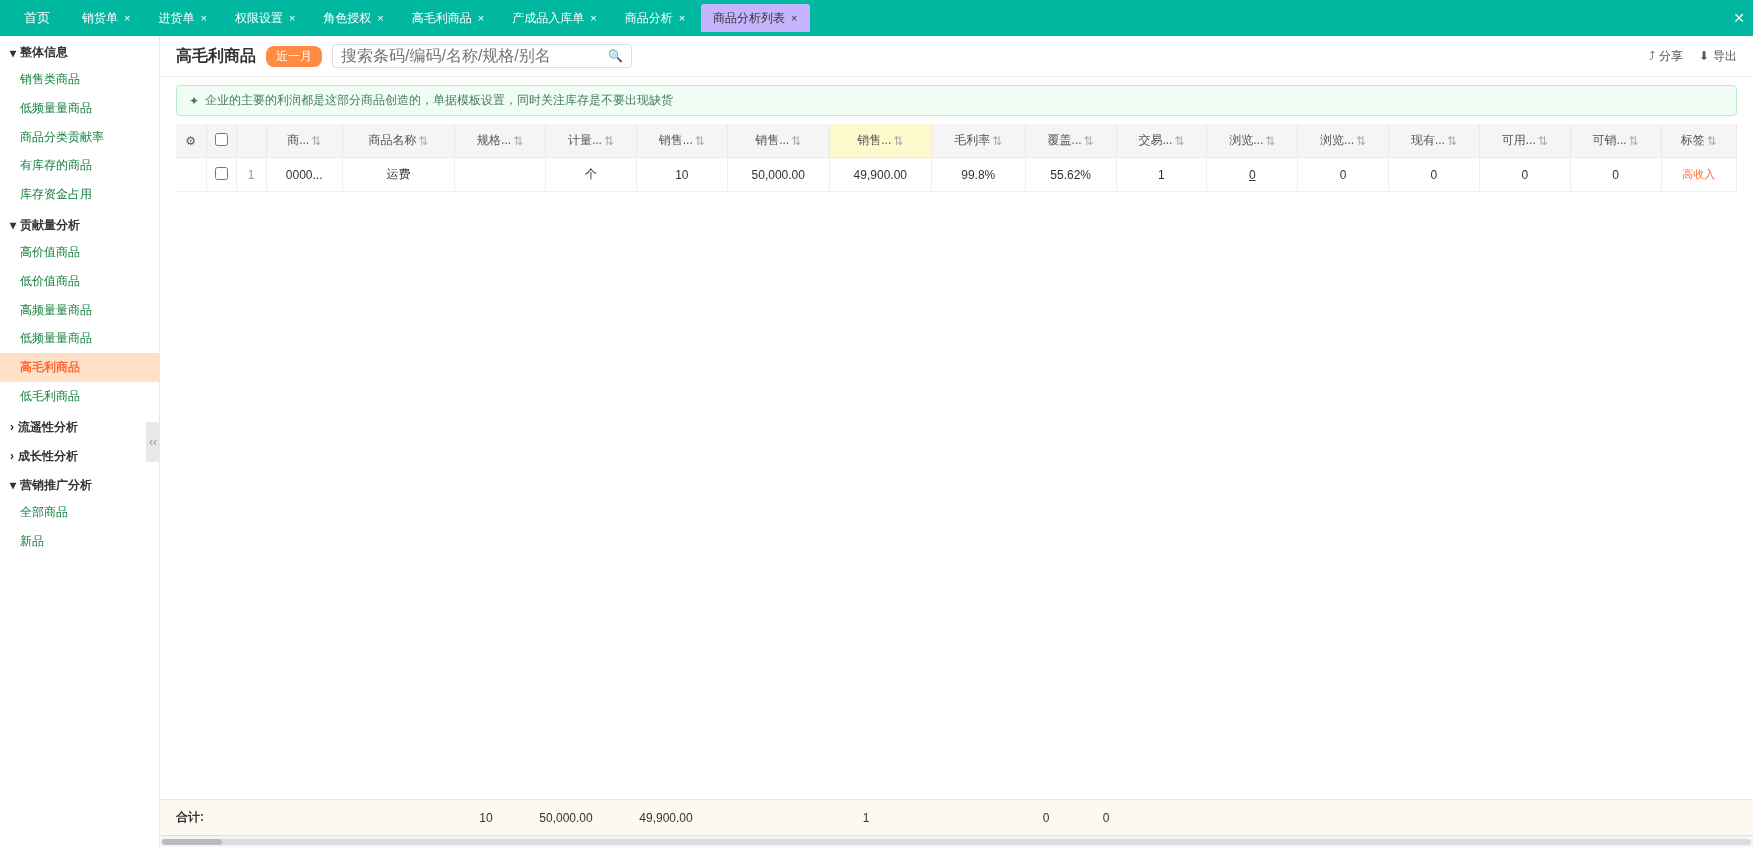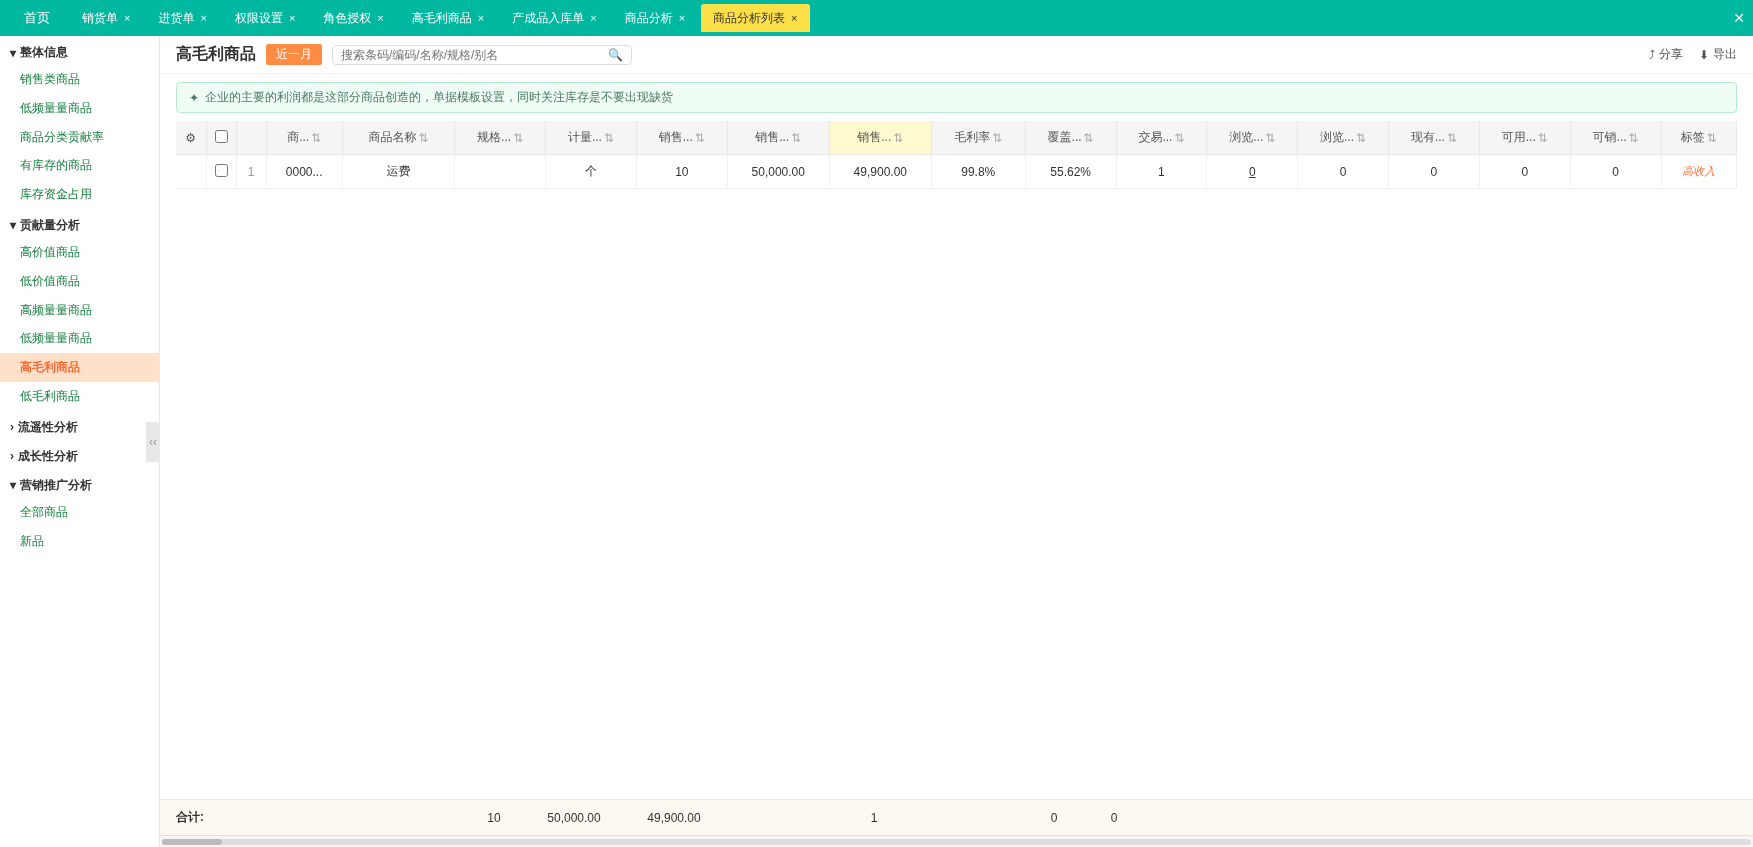--- a/index.html
+++ b/index.html
@@ -19,21 +19,21 @@
       align-items: center;
       padding: 0 12px;
       height: 28px;
       color: #fff;
       cursor: pointer;
       border-radius: 3px 3px 0 0;
       white-space: nowrap;
       gap: 4px;
       font-size: 13px;
     }
-    .nav-tab.active { background: #fde047; color: #333; border-radius: 3px 3px 0 0; }
+    .nav-tab.active { background: #c4b5fd; color: #333; border-radius: 3px 3px 0 0; }
     .nav-tab .close-x { font-size: 11px; cursor: pointer; margin-left: 2px; color: inherit; }
     .nav-home { padding: 0 16px; color: #fff; font-size: 13px; cursor: pointer; }
     .top-nav-right { margin-left: auto; color: #fff; font-size: 14px; cursor: pointer; }
 
     
     .main-layout {
       display: flex;
       height: calc(847px - 36px);
     }
 
@@ -100,39 +100,39 @@
     }
     .content-title {
       font-size: 16px;
       font-weight: bold;
       color: #333;
     }
     .filter-btn {
       background: #ff8c42;
       color: #fff;
       border: none;
-      border-radius: 2px;
+      border-radius: 8px;
       padding: 2px 10px;
       font-size: 12px;
       cursor: pointer;
     }
     .search-box {
       display: flex;
       align-items: center;
       border: 1px solid #ddd;
       border-radius: 4px;
       padding: 2px 8px;
       gap: 4px;
       flex: 1;
       max-width: 300px;
     }
     .search-box input {
       border: none;
       outline: none;
-      font-size: 12px;
+      font-size: 16px;
       color: #999;
       width: 100%;
       background: transparent;
     }
     .header-actions {
       margin-left: auto;
       display: flex;
       gap: 16px;
       align-items: center;
     }
@@ -191,34 +191,34 @@
     }
     tbody td {
       padding: 8px 6px;
       text-align: center;
       color: #333;
       border-bottom: 1px solid #f0f0f0;
       border-right: 1px solid #f0f0f0;
       white-space: nowrap;
       font-size: 12px;
     }
-    .tag-high { color: #ff6b35; font-size: 11px; font-style: italic; }
+    .tag-high { color: #ff6b35; font-size: 11px; }
     .link-underline { color: #333; text-decoration: underline; cursor: pointer; }
 
     
     .footer-total {
       display: flex;
       align-items: center;
       background: #fef9f0;
       border-top: 1px solid #e8e8e8;
       padding: 6px 16px;
       min-height: 36px;
       font-size: 12px;
       color: #333;
-      gap: 8px;
+      gap: 0;
       flex-shrink: 0;
     }
     .footer-total .total-label {
       min-width: 80px;
       font-weight: bold;
     }
     .footer-total .total-values {
       display: flex;
       gap: 0;
       flex: 1;

